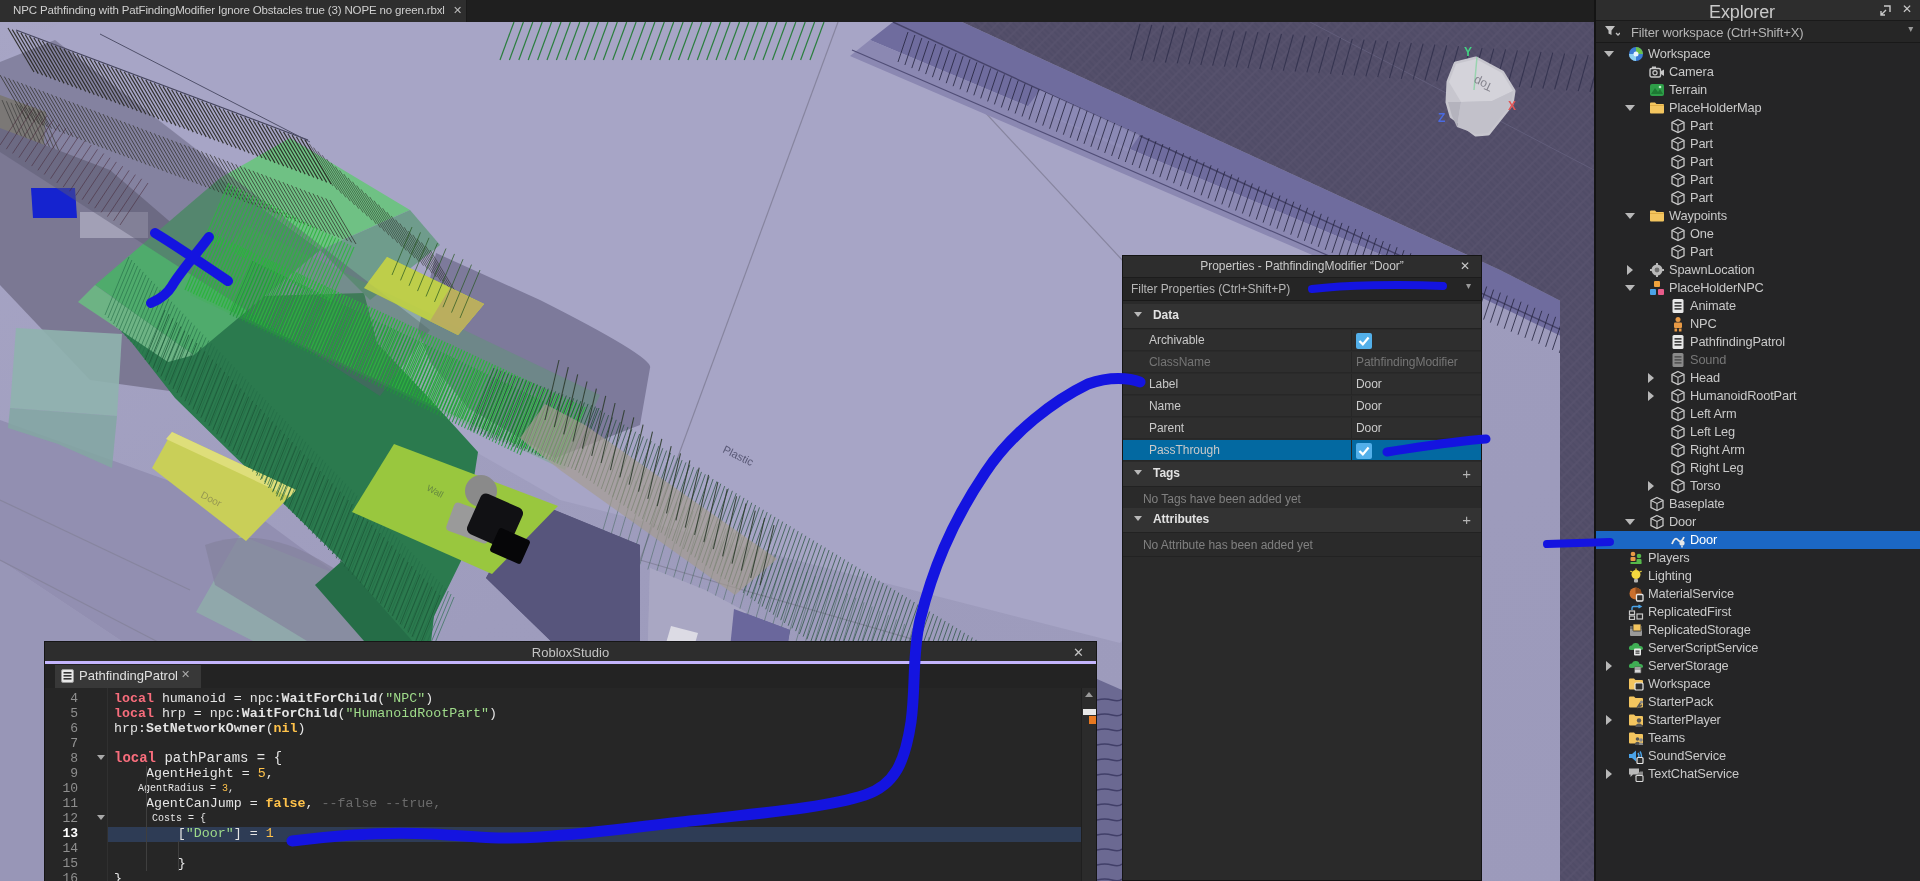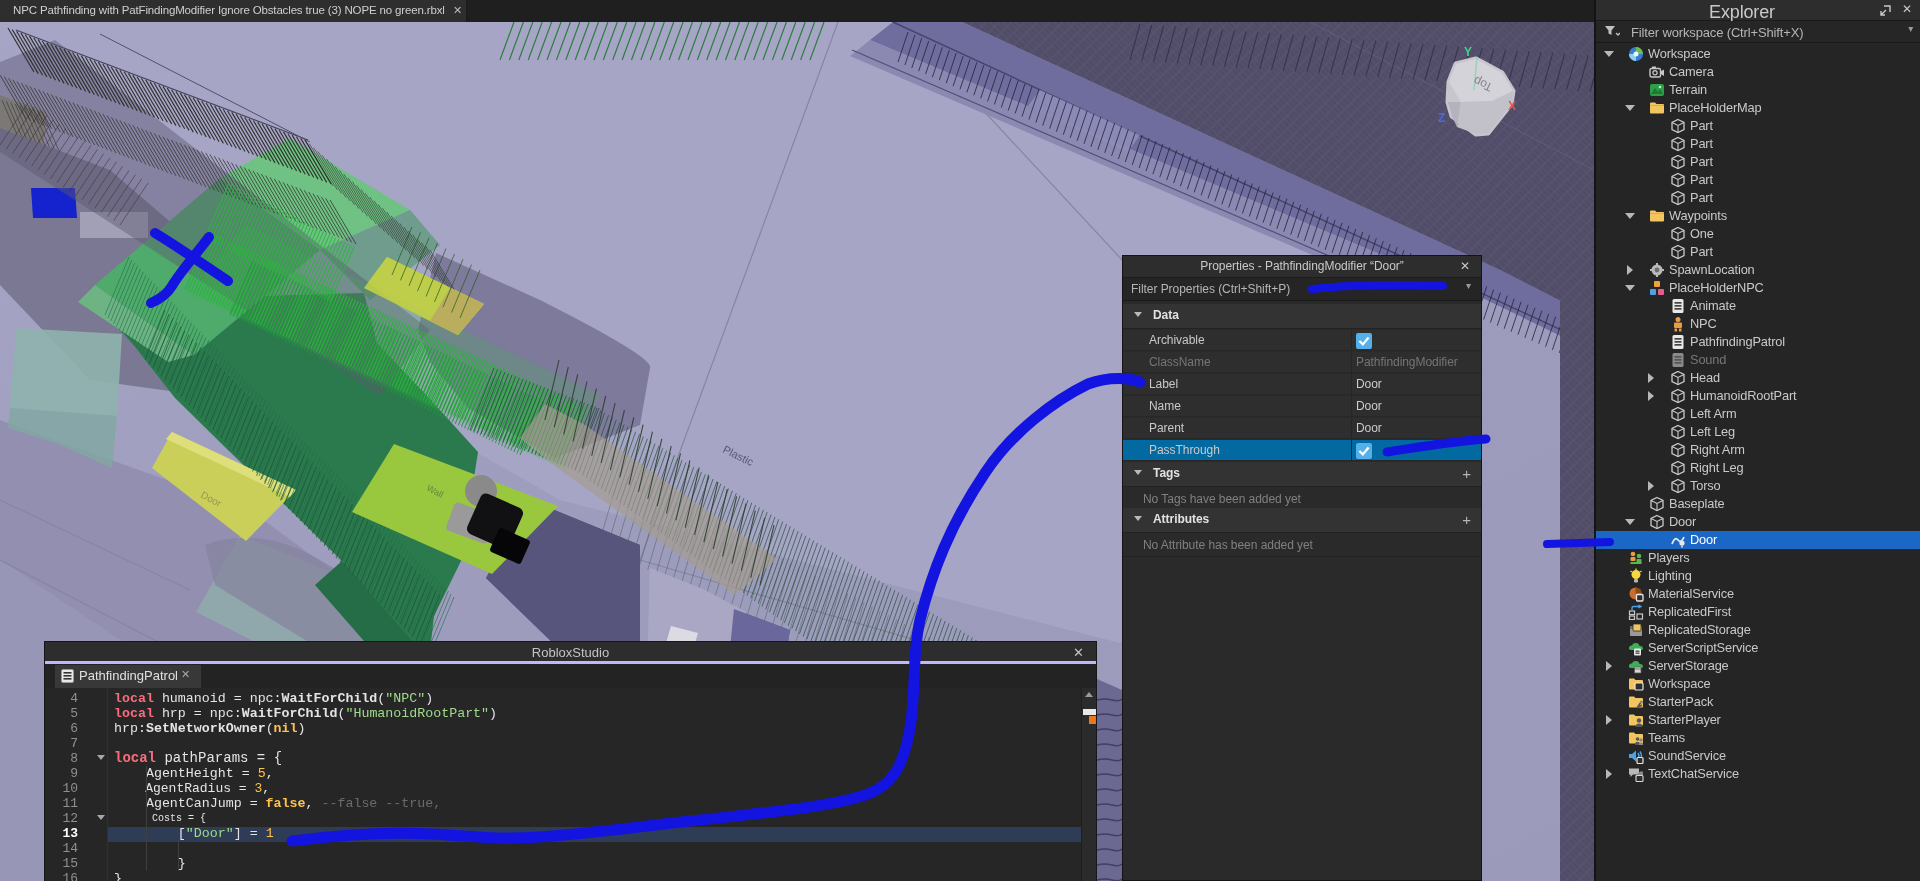--- a/index.html
+++ b/index.html
@@ -1252,21 +1252,21 @@
 <div style="position:absolute;left:0;top:18px;width:33px;text-align:right;font-family:'Liberation Mono',monospace;font-size:13px;line-height:15px;color:#8f8f8f;font-weight:normal">5</div>
 <div style="position:absolute;left:69px;top:18px;font-family:'Liberation Mono',monospace;font-size:13.3px;line-height:15px;white-space:pre"><span style="color:#f86d7c;font-weight:bold;">local</span><span style="color:#e4e4e4;"> hrp = npc:</span><span style="color:#e4e4e4;font-weight:bold;">WaitForChild</span><span style="color:#e4e4e4;">(</span><span style="color:#9fdb8a;">"HumanoidRootPart"</span><span style="color:#e4e4e4;">)</span></div>
 <div style="position:absolute;left:0;top:33px;width:33px;text-align:right;font-family:'Liberation Mono',monospace;font-size:13px;line-height:15px;color:#8f8f8f;font-weight:normal">6</div>
 <div style="position:absolute;left:69px;top:33px;font-family:'Liberation Mono',monospace;font-size:13.3px;line-height:15px;white-space:pre"><span style="color:#e4e4e4;">hrp:</span><span style="color:#e4e4e4;font-weight:bold;">SetNetworkOwner</span><span style="color:#e4e4e4;">(</span><span style="color:#ffc24a;font-weight:bold;">nil</span><span style="color:#e4e4e4;">)</span></div>
 <div style="position:absolute;left:0;top:48px;width:33px;text-align:right;font-family:'Liberation Mono',monospace;font-size:13px;line-height:15px;color:#8f8f8f;font-weight:normal">7</div>
 <div style="position:absolute;left:0;top:63px;width:33px;text-align:right;font-family:'Liberation Mono',monospace;font-size:13px;line-height:15px;color:#8f8f8f;font-weight:normal">8</div>
 <div style="position:absolute;left:69px;top:63px;font-family:'Liberation Mono',monospace;font-size:14px;line-height:15px;white-space:pre"><span style="color:#f86d7c;font-weight:bold;">local</span><span style="color:#e4e4e4;"> pathParams = {</span></div>
 <div style="position:absolute;left:0;top:78px;width:33px;text-align:right;font-family:'Liberation Mono',monospace;font-size:13px;line-height:15px;color:#8f8f8f;font-weight:normal">9</div>
 <div style="position:absolute;left:69px;top:78px;font-family:'Liberation Mono',monospace;font-size:13.3px;line-height:15px;white-space:pre"><span style="color:#e4e4e4;">    AgentHeight = </span><span style="color:#ffc24a;">5</span><span style="color:#e4e4e4;">,</span></div>
 <div style="position:absolute;left:0;top:93px;width:33px;text-align:right;font-family:'Liberation Mono',monospace;font-size:13px;line-height:15px;color:#8f8f8f;font-weight:normal">10</div>
-<div style="position:absolute;left:69px;top:93px;font-family:'Liberation Mono',monospace;font-size:13px;line-height:15px;white-space:pre"><span style="color:#e4e4e4;">    AgentRadius = </span><span style="color:#ffc24a;">3</span><span style="color:#e4e4e4;">,</span></div>
+<div style="position:absolute;left:69px;top:93px;font-family:'Liberation Mono',monospace;font-size:10px;line-height:15px;white-space:pre"><span style="color:#e4e4e4;">    AgentRadius = </span><span style="color:#ffc24a;">3</span><span style="color:#e4e4e4;">,</span></div>
 <div style="position:absolute;left:0;top:108px;width:33px;text-align:right;font-family:'Liberation Mono',monospace;font-size:13px;line-height:15px;color:#8f8f8f;font-weight:normal">11</div>
 <div style="position:absolute;left:69px;top:108px;font-family:'Liberation Mono',monospace;font-size:13.3px;line-height:15px;white-space:pre"><span style="color:#e4e4e4;">    AgentCanJump = </span><span style="color:#ffc24a;font-weight:bold;">false</span><span style="color:#e4e4e4;">, </span><span style="color:#6b6b6b;">--false --true,</span></div>
 <div style="position:absolute;left:0;top:123px;width:33px;text-align:right;font-family:'Liberation Mono',monospace;font-size:13px;line-height:15px;color:#8f8f8f;font-weight:normal">12</div>
 <div style="position:absolute;left:83px;top:123px;font-family:Liberation Mono, monospace;font-size:10px;line-height:15px;white-space:pre"><span style="color:#e4e4e4;">    Costs = {</span></div>
 <div style="position:absolute;left:0;top:138px;width:33px;text-align:right;font-family:'Liberation Mono',monospace;font-size:13px;line-height:15px;color:#ffffff;font-weight:bold">13</div>
 <div style="position:absolute;left:69px;top:138px;font-family:'Liberation Mono',monospace;font-size:13.3px;line-height:15px;white-space:pre"><span style="color:#e4e4e4;">        [</span><span style="color:#9fdb8a;">"Door"</span><span style="color:#e4e4e4;">] = </span><span style="color:#ffc24a;">1</span></div>
 <div style="position:absolute;left:0;top:153px;width:33px;text-align:right;font-family:'Liberation Mono',monospace;font-size:13px;line-height:15px;color:#8f8f8f;font-weight:normal">14</div>
 <div style="position:absolute;left:0;top:168px;width:33px;text-align:right;font-family:'Liberation Mono',monospace;font-size:13px;line-height:15px;color:#8f8f8f;font-weight:normal">15</div>
 <div style="position:absolute;left:69px;top:168px;font-family:'Liberation Mono',monospace;font-size:13.3px;line-height:15px;white-space:pre"><span style="color:#e4e4e4;">        }</span></div>
 <div style="position:absolute;left:0;top:183px;width:33px;text-align:right;font-family:'Liberation Mono',monospace;font-size:13px;line-height:15px;color:#8f8f8f;font-weight:normal">16</div>

